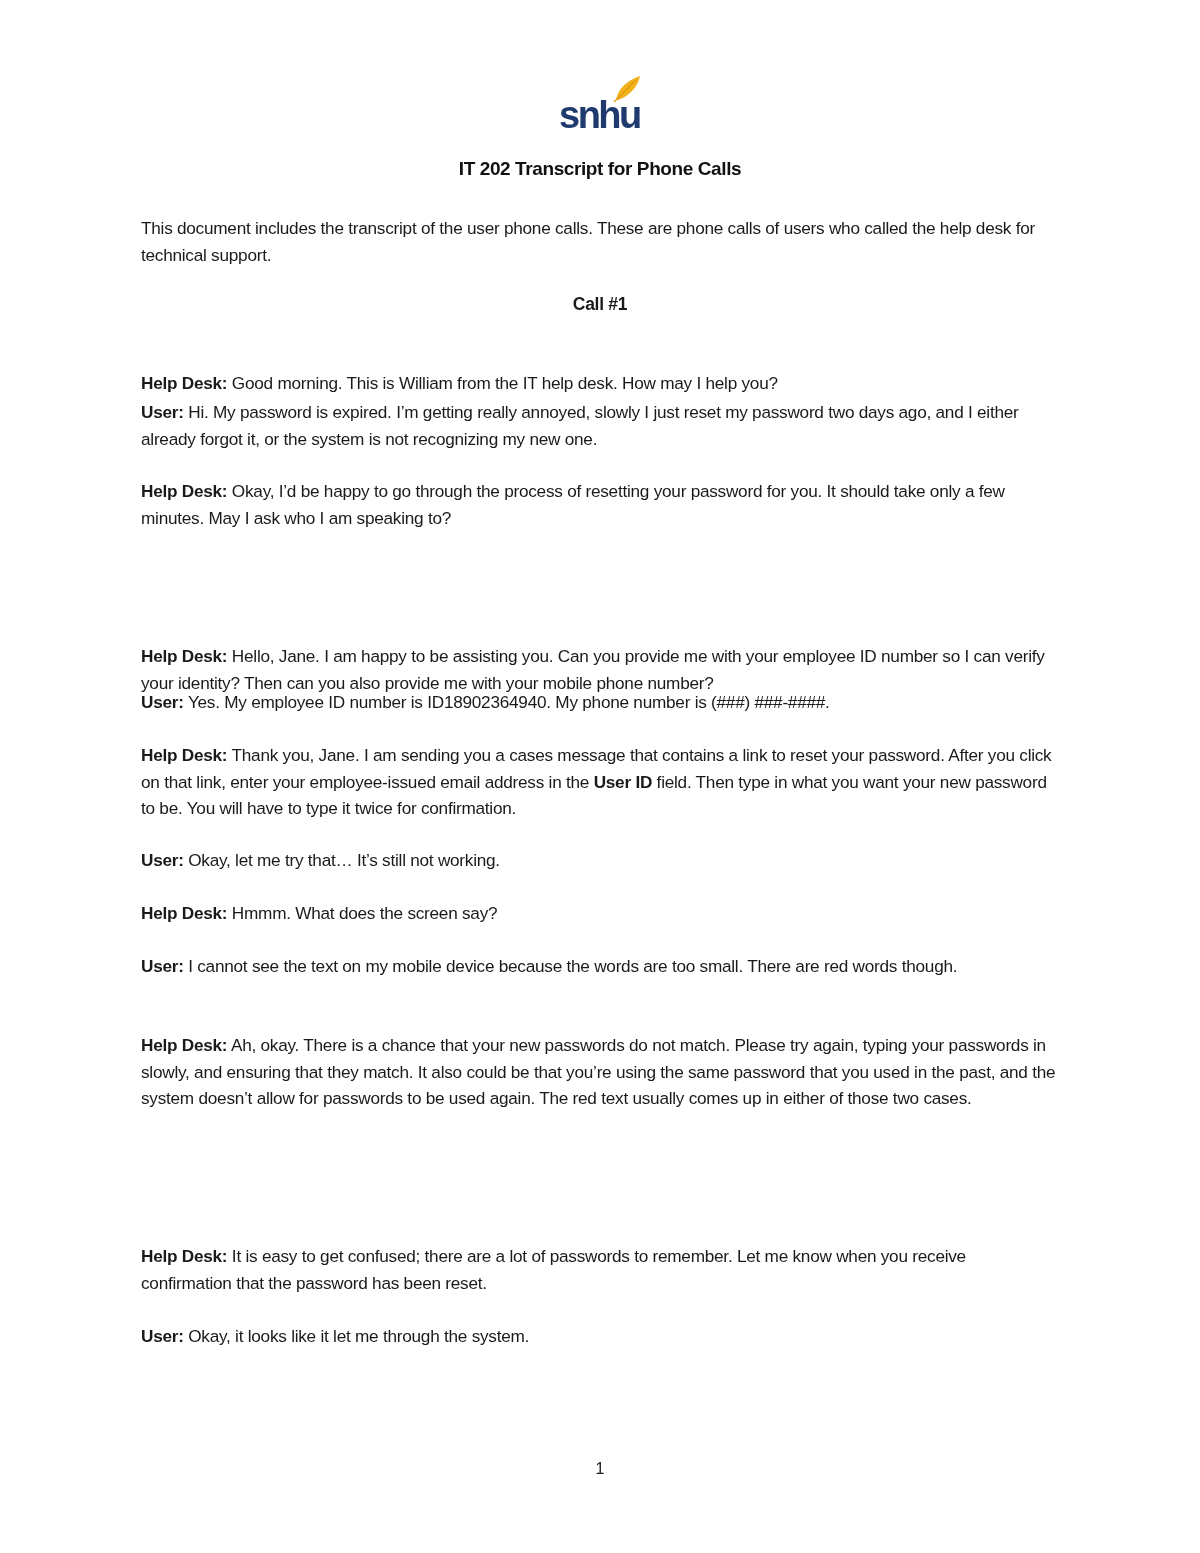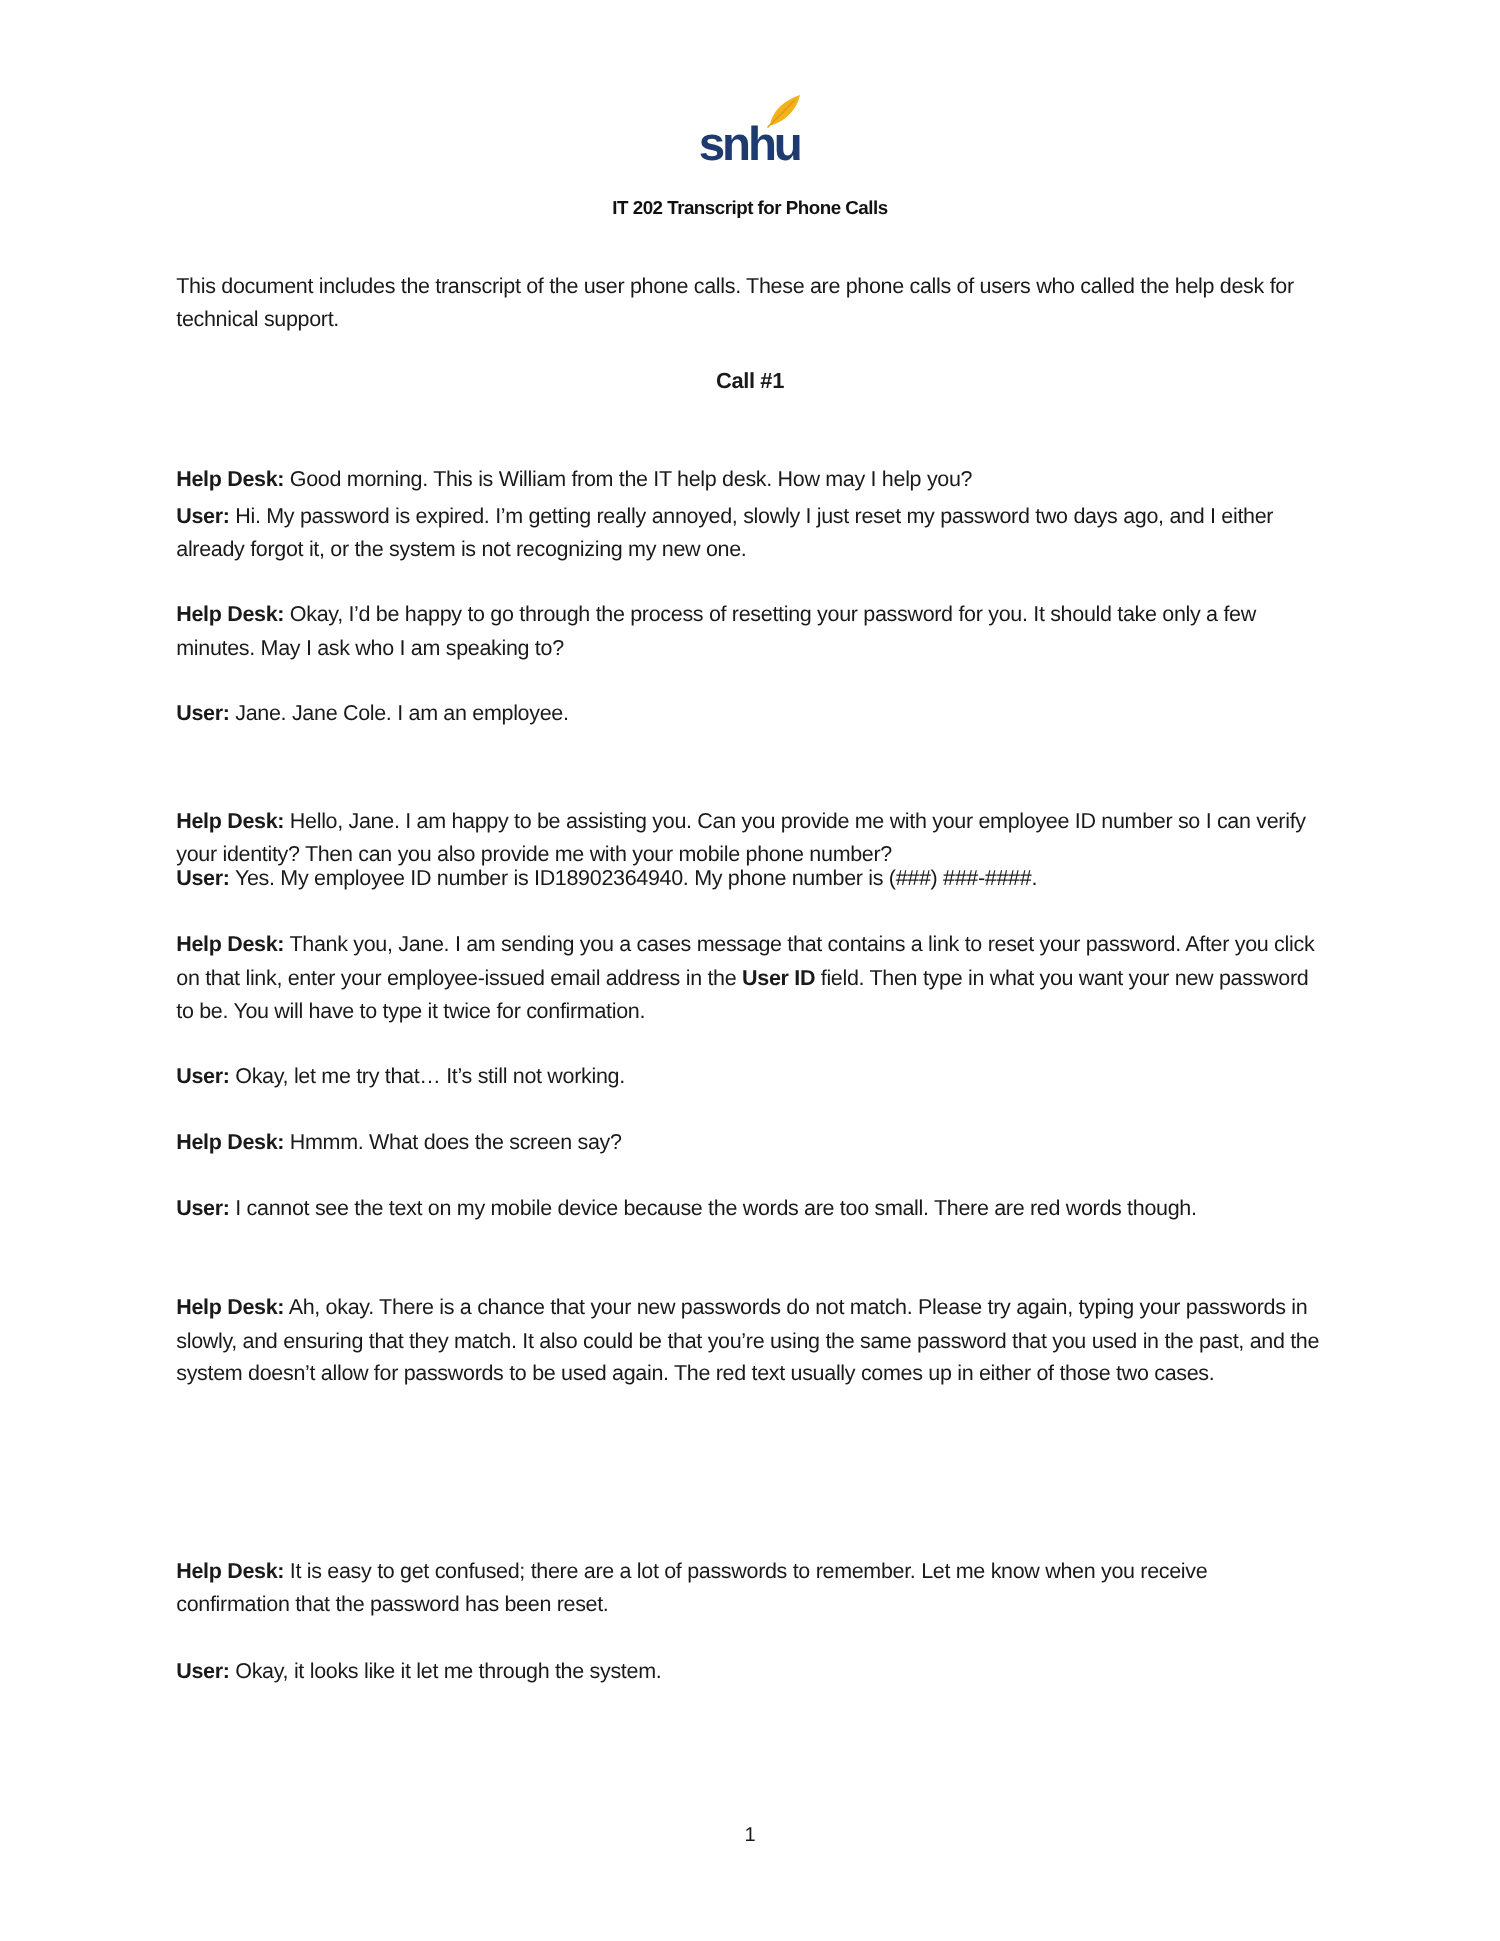--- a/index.html
+++ b/index.html
@@ -25,21 +25,21 @@
       left: 558px;
       top: 74px;
       width: 84px;
       height: 58px;
     }
     .title {
       position: absolute;
       left: 0; right: 0;
       top: 158px;
       text-align: center;
-      font-size: 15px;
+      font-size: 19px;
       font-weight: bold;
       letter-spacing: -0.4px;
       color: #111;
     }
     .content {
       position: absolute;
       left: 141px;
       width: 920px;
       font-size: 17.2px;
       line-height: 26.5px;
@@ -90,23 +90,20 @@
   </div>
 
   <div class="para" style="top:399px;">
     <span class="speaker">User:</span><span> Hi. My password is expired. I’m getting really annoyed, slowly I just reset my password two days ago, and I either already forgot it, or the system is not recognizing my new one.</span>
   </div>
 
   <div class="para" style="top:478px;">
     <span class="speaker">Help Desk:</span><span> Okay, I’d be happy to go through the process of resetting your password for you. It should take only a few minutes. May I ask who I am speaking to?</span>
   </div>
 
-  <div class="para" style="top:557px;">
-    <span class="speaker">User:</span><span> Jane. Jane Cole. I am an employee.</span>
-  </div>
 
   <div class="para" style="top:609px;margin-top:34px;">
     <span class="speaker">Help Desk:</span><span> Hello, Jane. I am happy to be assisting you. Can you provide me with your employee ID number so I can verify your identity? Then can you also provide me with your mobile phone number?</span>
   </div>
 
   <div class="para" style="top:689px;">
     <span class="speaker">User:</span><span> Yes. My employee ID number is ID18902364940. My phone number is (###) ###-####.</span>
   </div>
 
   <div class="para" style="top:742px;">

